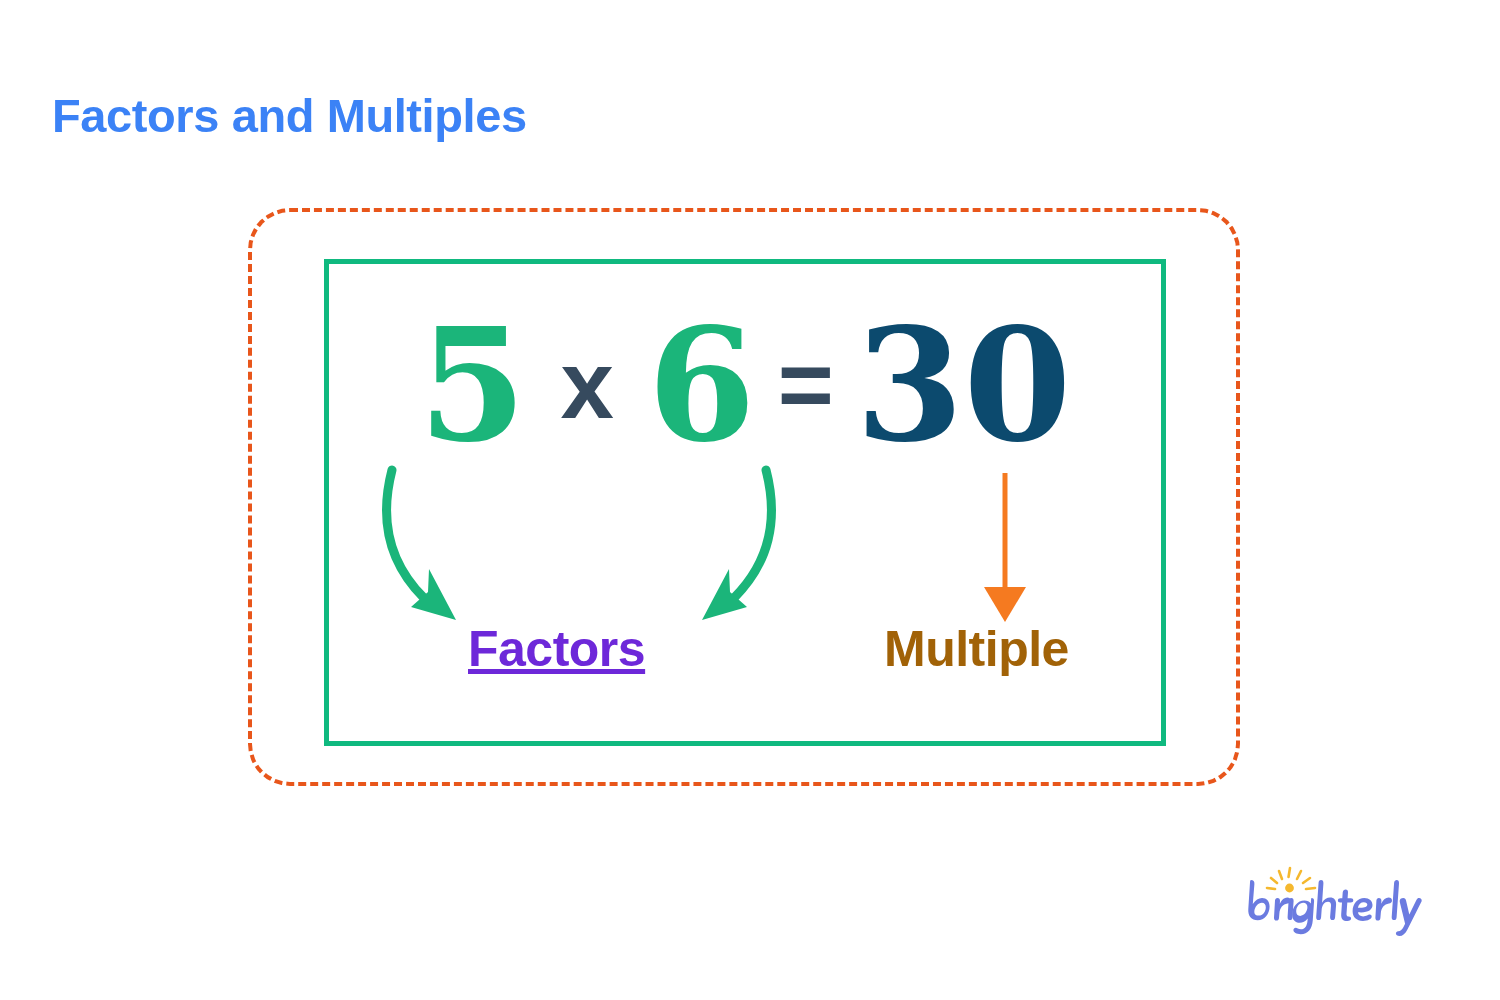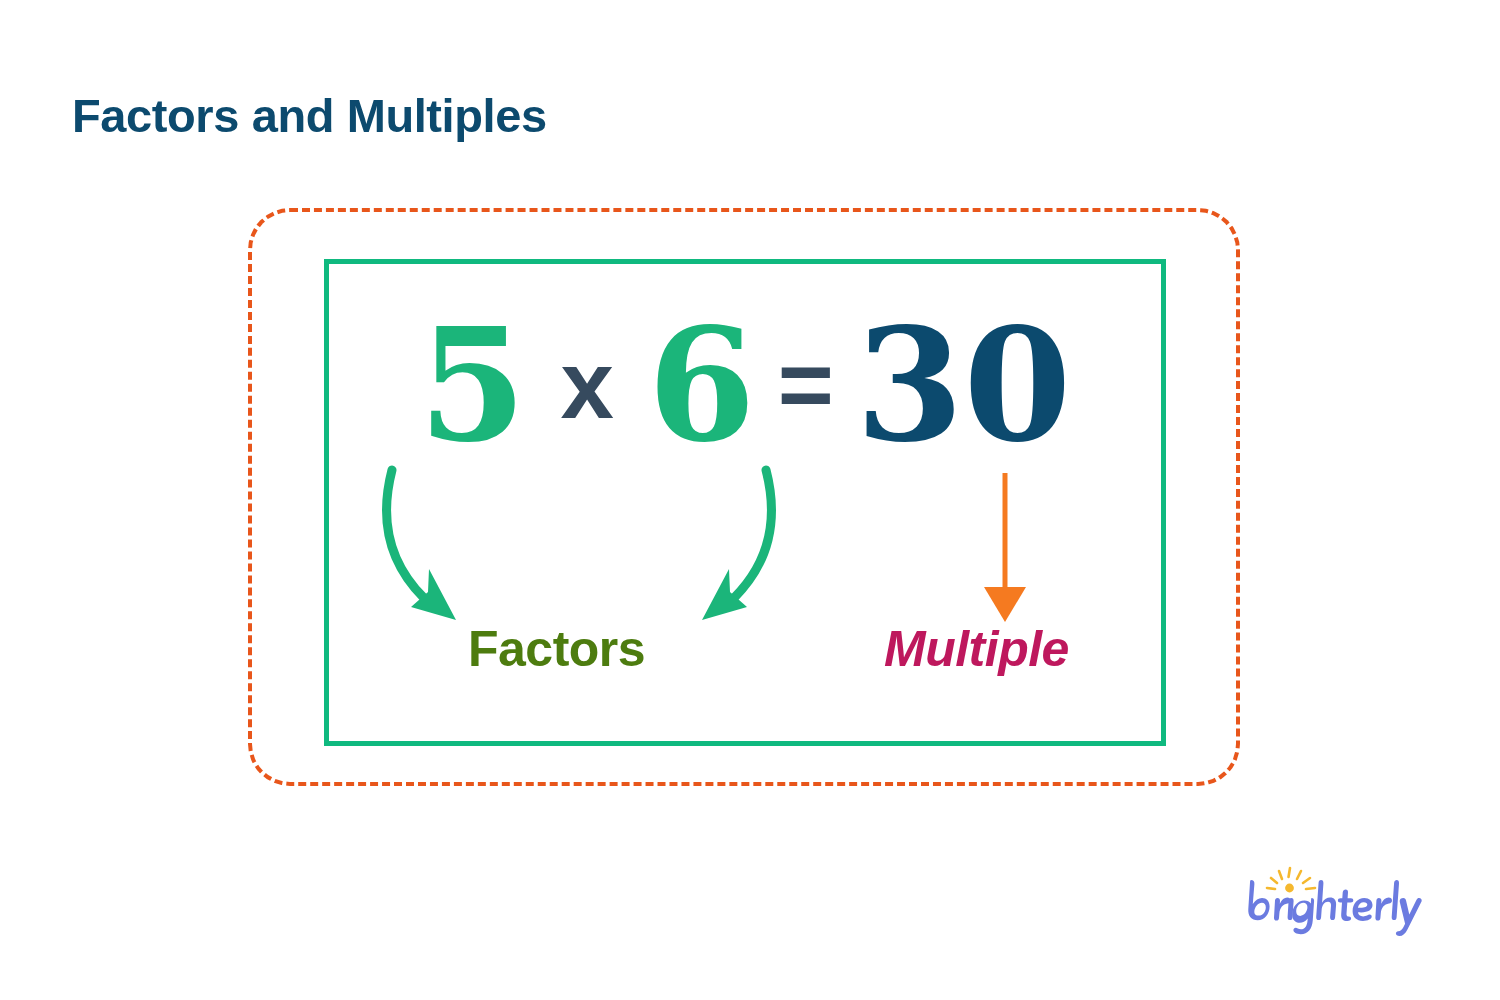--- a/index.html
+++ b/index.html
@@ -18,23 +18,22 @@
 
   
   #page-title {
     position: absolute;
     left: 52px;
     top: 88px;
     font-family: "Liberation Sans", sans-serif;
     font-size: 47px;
     font-weight: bold;
     letter-spacing: -0.4px;
-    color: #0c4a6e;
+    color: #3b82f6;
     white-space: nowrap;
-    margin-left: 20px;
   }
 
   
   #dashed-frame {
     position: absolute;
     left: 248px;
     top: 208px;
     width: 992px;
     height: 578px;
     border: 4px dashed #E8561B;
@@ -101,27 +100,27 @@
     font-family: "Liberation Sans", sans-serif;
     font-size: 50px;
     font-weight: bold;
     letter-spacing: -0.5px;
     line-height: 1;
     white-space: nowrap;
   }
   #label-factors {
     left: 468px;
     top: 624px;
-    color: #4d7c0f;
+    color: #6d28d9;
+    text-decoration: underline;
   }
   #label-multiple {
     left: 884px;
     top: 624px;
-    color: #be185d;
-    font-style: italic;
+    color: #a16207;
   }
 
   
   #brand-logo {
     position: absolute;
     left: 1243px;
     top: 862px;
     width: 206px;
     height: 82px;
   }

